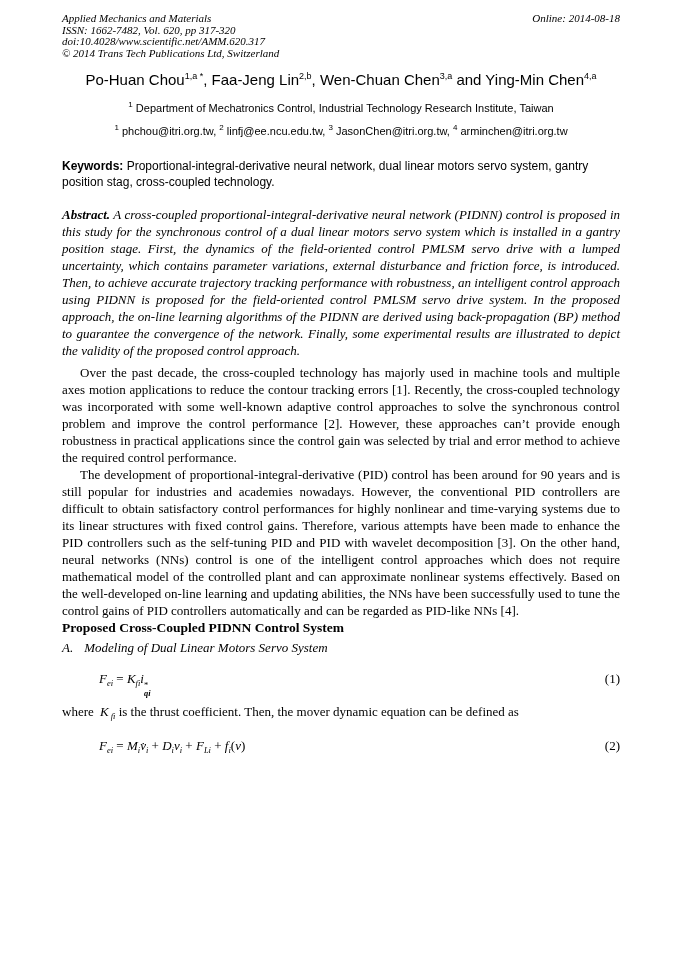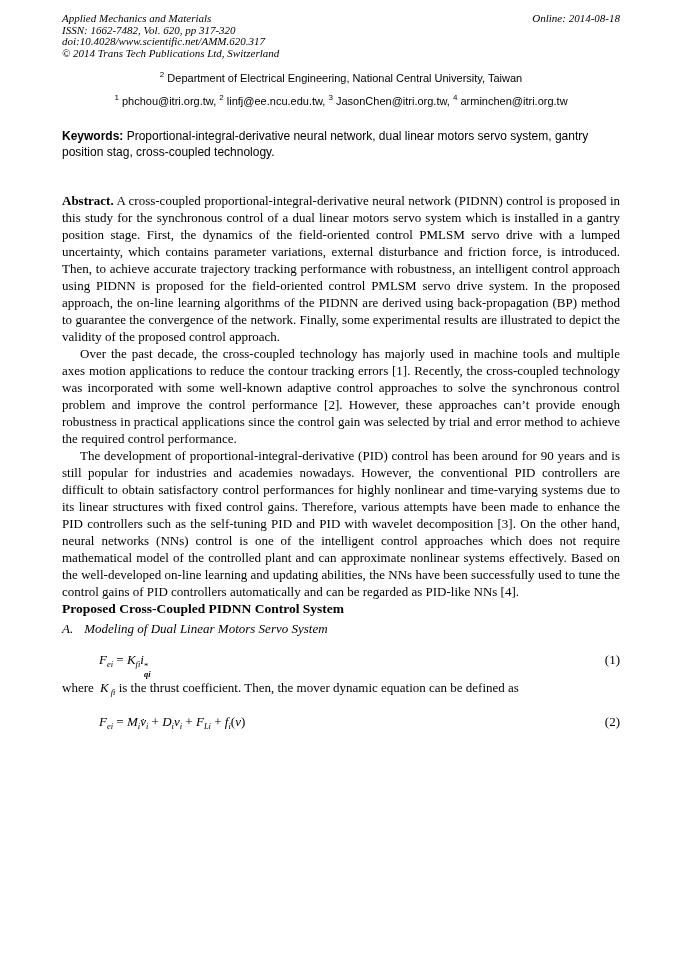--- a/index.html
+++ b/index.html
@@ -46,29 +46,29 @@
   .kw {
     font: 12px/16px "Liberation Sans", sans-serif;
     margin: 21px 0 0 0; text-align: left;
   }
   .kw b { font-weight: bold; }
   
   .body-p {
     font: 13px/17px "Liberation Serif", serif;
     text-align: justify; margin: 0;
   }
-  .abstract { margin-top: 32px; }
+  .abstract { margin-top: 16px; font-style: italic; }
   .indent { text-indent: 18px; }
   h2.sect {
     font: bold 13.5px/17px "Liberation Serif", serif;
     margin: 0; text-align: left;
   }
   h2.sect-intro { margin-top: 17px; }
   h2.sect-proposed { }
-  .p-first { }
+  .p-first { margin-top: 5px; }
   .subsec {
     font: italic 13px/17px "Liberation Serif", serif;
     margin-top: 3px;
   }
   .subsec-label { margin-right: 11px; }
   .lead { margin-top: 2px; }
   
   .eq-row {
     display: flex; justify-content: space-between; align-items: flex-start;
     margin: 14px 0 0 37px;
@@ -80,42 +80,43 @@
     font-size: 8.5px; font-style: italic; line-height: 0;
     vertical-align: -0.35em;
   }
   .mstack {
     display: inline-flex; flex-direction: column; align-items: flex-start;
     font-size: 8.5px; line-height: 1; vertical-align: -0.55em;
     font-style: normal;
   }
   .mstack .st-sub { font-style: italic; font-weight: bold; }
   .eq-num { font-style: normal; }
-  .where { text-align: left; }
+  .where { margin-top: 5px; text-align: left; }
   .kvar { font-style: italic; margin: 0 2px 0 3px; }
 </style>
 </head>
 <body>
 
 <div class="page">
 
   <header class="hdr">
     <div class="hdr-left">
       <div>Applied Mechanics and Materials</div>
       <div>ISSN: 1662-7482, Vol. 620, pp 317-320</div>
       <div>doi:10.4028/www.scientific.net/AMM.620.317</div>
       <div>© 2014 Trans Tech Publications Ltd, Switzerland</div>
     </div>
     <div class="hdr-right">Online: 2014-08-18</div>
   </header>
 
 
+  <div class="authors" id="authors-line"><span>Po-Huan Chou</span><sup>1,a *</sup><span>, </span><span>Faa-Jeng Lin</span><sup>2,b</sup><span>, </span><span>Wen-Chuan Chen</span><sup>3,a</sup><span> and </span><span>Ying-Min Chen</span><sup>4,a</sup></div>
 
   <div class="affils" id="affiliations">
-      <div class="affil"><sup>2</sup><span> Department of Electrical Engineering, National Central University, Taiwan</span></div>
+      <div class="affil"><sup>1</sup><span> Department of Mechatronics Control, Industrial Technology Research Institute, Taiwan</span></div>
     </div>
 
   <div class="emails" id="emails-line"><sup>1</sup><span> phchou@itri.org.tw, </span><sup>2</sup><span> linfj@ee.ncu.edu.tw, </span><sup>3</sup><span> JasonChen@itri.org.tw, </span><sup>4</sup><span> arminchen@itri.org.tw</span></div>
 
   <p class="kw"><b>Keywords:</b><span> Proportional-integral-derivative neural network, dual linear motors servo system, gantry position stag, cross-coupled technology.</span></p>
 
   <p class="body-p abstract"><b>Abstract.</b><span> A cross-coupled proportional-integral-derivative neural network (PIDNN) control is proposed in this study for the synchronous control of a dual linear motors servo system which is installed in a gantry position stage. First, the dynamics of the field-oriented control PMLSM servo drive with a lumped uncertainty, which contains parameter variations, external disturbance and friction force, is introduced. Then, to achieve accurate trajectory tracking performance with robustness, an intelligent control approach using PIDNN is proposed for the field-oriented control PMLSM servo drive system. In the proposed approach, the on-line learning algorithms of the PIDNN are derived using back-propagation (BP) method to guarantee the convergence of the network. Finally, some experimental results are illustrated to depict the validity of the proposed control approach.</span></p>
 
 
   <p class="body-p indent p-first">Over the past decade, the cross-coupled technology has majorly used in machine tools and multiple axes motion applications to reduce the contour tracking errors [1]. Recently, the cross-coupled technology was incorporated with some well-known adaptive control approaches to solve the synchronous control problem and improve the control performance [2]. However, these approaches can’t provide enough robustness in practical applications since the control gain was selected by trial and error method to achieve the required control performance.</p>

